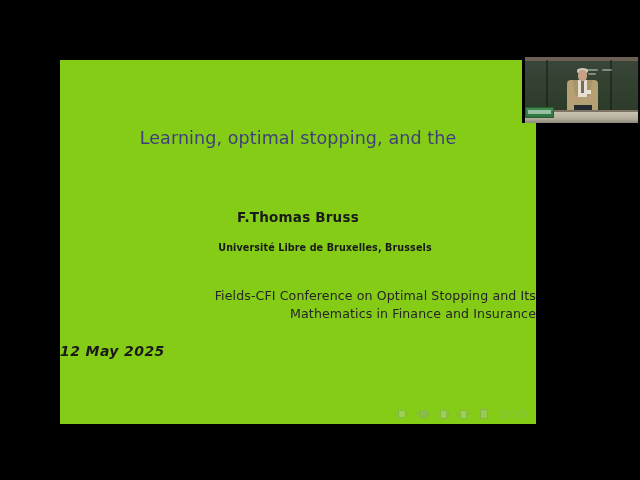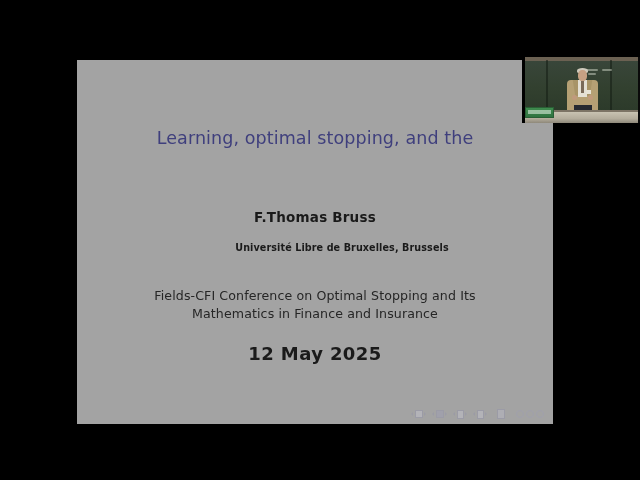--- a/index.html
+++ b/index.html
@@ -12,25 +12,25 @@
     width: 640px;
     height: 480px;
     background: #000000;
     overflow: hidden;
     font-family: "DejaVu Sans", sans-serif;
   }
 
   
   #slide {
     position: absolute;
-    left: 77px;
+    left: 60px;
     top: 60px;
     width: 476px;
     height: 364px;
-    background: #a3a3a3;
+    background: #84cc16;
     overflow: hidden;
   }
 
   .slide-title {
     position: absolute;
     left: 0;
     top: 66px;
     width: 100%;
     text-align: center;
     color: #3f3f7d;
@@ -65,37 +65,37 @@
     line-height: 12.5px;
     letter-spacing: 0.1px;
     margin-left: 27px;
   }
 
   .conference {
     position: absolute;
     left: 0;
     top: 227px;
     width: 100%;
-    text-align: center;
+    text-align: right;
     color: #262626;
     font-size: 12.6px;
     line-height: 17.5px;
     letter-spacing: 0.1px;
   }
 
   .date {
     position: absolute;
     left: 0;
     top: 283px;
     width: 100%;
-    text-align: center;
     color: #1a1a1a;
-    font-size: 18px;
+    font-size: 14px;
     font-weight: bold;
     letter-spacing: 0.4px;
+    font-style: italic;
   }
 
   
   #navbar {
     position: absolute;
     right: 9px;
     bottom: 5px;
     display: flex;
     align-items: center;
     gap: 3px;

